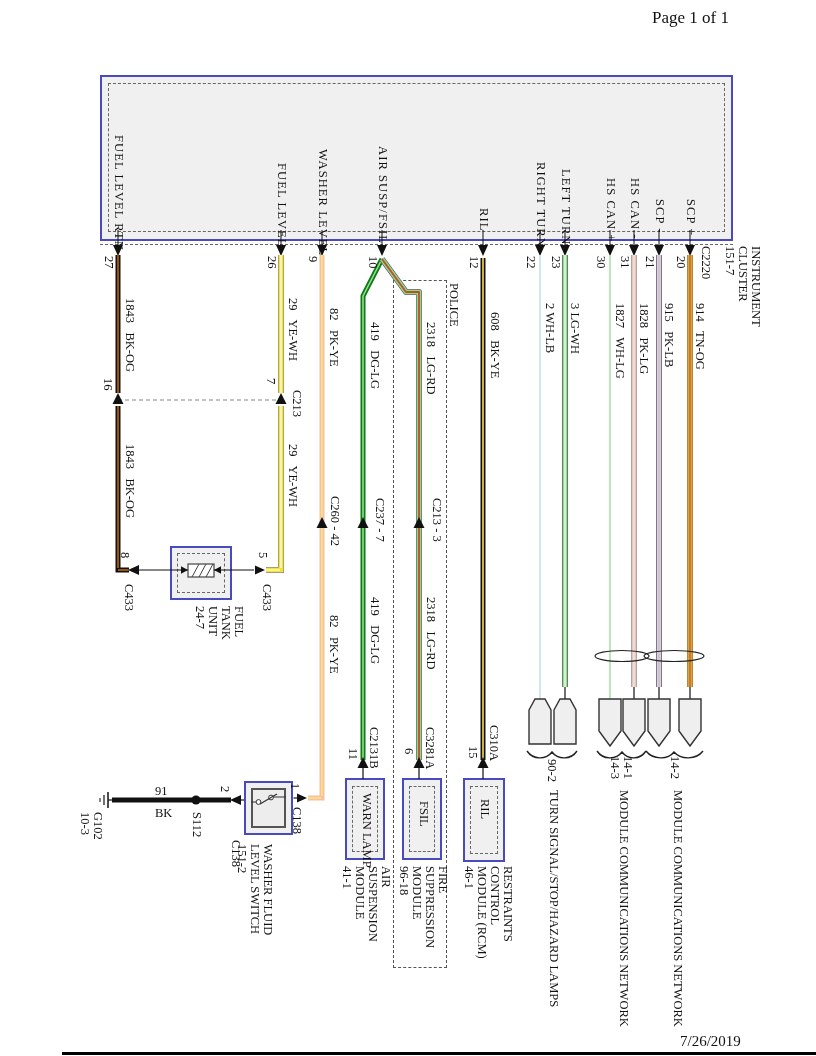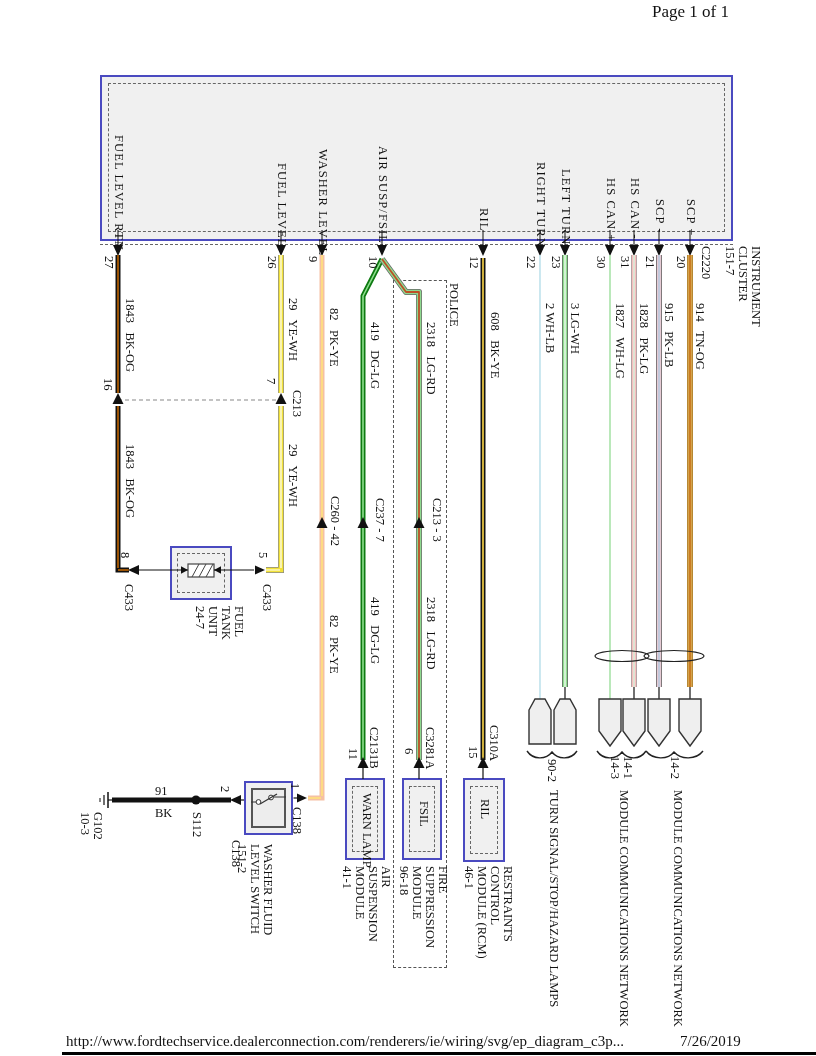--- a/index.html
+++ b/index.html
@@ -196,21 +196,21 @@
       <polygon points="679,699 701,699 701,731 690,746 679,731"></polygon>
     </g>
 
     <g stroke="#222" stroke-width="1.4" fill="none">
       <path d="M527 751 C533 760 546 760 552 752 C558 760 571 760 577 751"></path>
       <path d="M597 751 C603 760 616 760 622 752 C628 760 640 760 646 751"></path>
       <path d="M646 751 C653 760 668 760 674 752 C681 760 696 760 703 751"></path>
     </g>
   </svg>
 
-  <div class="hdr" style="left:652px;top:2px">Page 1 of 1</div>
+  <div class="hdr" style="left:652px;top:8px">Page 1 of 1</div>
 
   <div class="v sp" style="left:125px;top:135px">FUEL LEVEL RTN</div>
   <div class="v sp" style="left:288px;top:163px">FUEL LEVEL</div>
   <div class="v sp" style="left:329px;top:149px">WASHER LEVEL</div>
   <div class="v sp" style="left:389px;top:146px">AIR SUSP/FSIL</div>
   <div class="v sp" style="left:490px;top:208px">RIL</div>
   <div class="v sp" style="left:547px;top:162px">RIGHT TURN</div>
   <div class="v sp" style="left:572px;top:169px">LEFT TURN</div>
   <div class="v sp" style="left:617px;top:178px">HS CAN +</div>
   <div class="v sp" style="left:641px;top:178px">HS CAN -</div>
@@ -306,17 +306,16 @@
   <div class="v" style="left:460px;top:283px">POLICE</div>
 
   <div class="v" style="left:558px;top:759px">90-2</div>
   <div class="v" style="left:634px;top:756px">14-1
 14-3</div>
   <div class="v" style="left:681px;top:756px">14-2</div>
   <div class="v" style="left:560px;top:790px">TURN SIGNAL/STOP/HAZARD LAMPS</div>
   <div class="v" style="left:630px;top:790px">MODULE COMMUNICATIONS NETWORK</div>
   <div class="v" style="left:684px;top:790px">MODULE COMMUNICATIONS NETWORK</div>
 
-  <div class="foot" style="left:66px;top:1033px">http://www.fordtechservice.dealerconnection.com/renderers/ie/wiring/svg/ep_diagram_c3p...</div>
   <div class="foot" style="left:680px;top:1033px">7/26/2019</div>
   <div class="bar" style="left:62px;top:1052px;width:754px;height:3px"></div>
 
 </div>
 
 </body></html>

